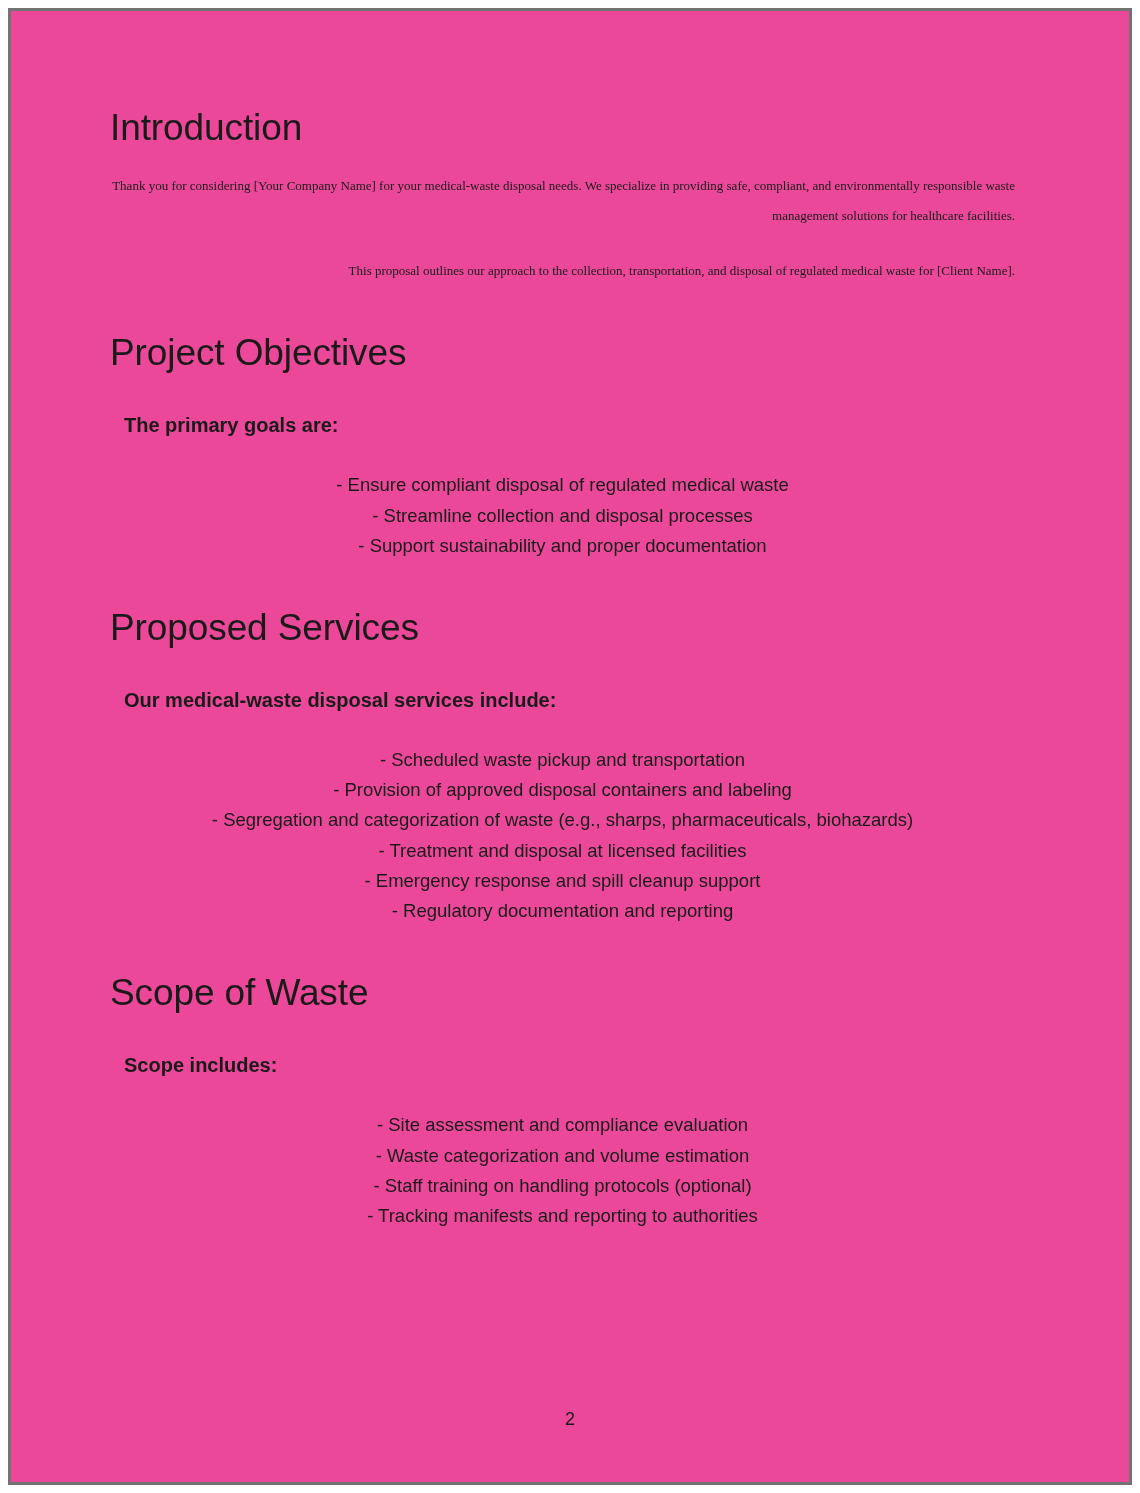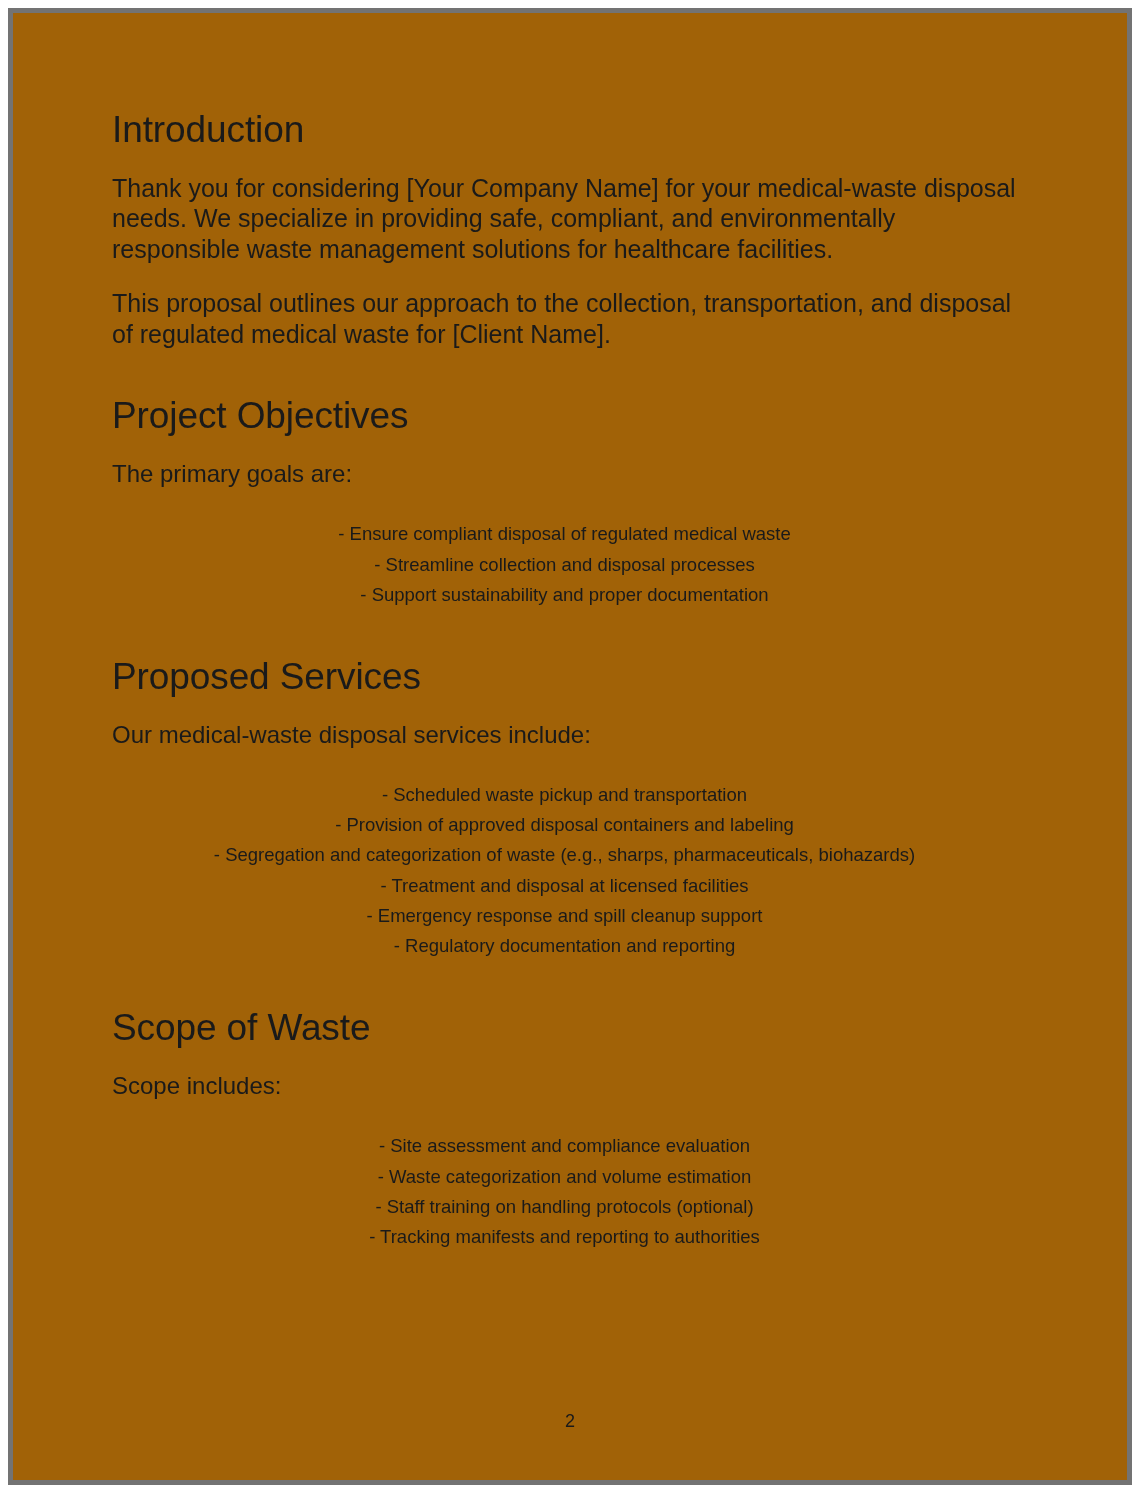--- a/index.html
+++ b/index.html
@@ -13,22 +13,22 @@
     position: relative;
     background: #ffffff;
     box-sizing: border-box;
     padding: 8px;
     overflow: hidden;
   }
   .page {
     width: 100%;
     height: 100%;
     box-sizing: border-box;
-    border: 5px solid #737373;
-    background: #a16207;
+    border: 3px solid #737373;
+    background: #ec4899;
     position: relative;
   }
   .page-body {
     position: absolute;
     left: 99px;
     top: 95px;
     width: 905px;
     font-family: "Liberation Sans", "DejaVu Sans", sans-serif;
     color: #1a1a1a;
   }
@@ -41,48 +41,50 @@
     margin: 0;
     letter-spacing: -0.1px;
   }
   .section + .section {
     margin-top: 45px;
   }
   .section-heading-gap {
     height: 21px;
   }
   p.body-text {
-    font-size: 25px;
+    font-size: 13px;
     line-height: 30.5px;
     font-weight: 400;
     color: #1a1a1a;
     margin: 0;
-    text-align: left;
+    text-align: right;
+    font-family: Liberation Serif, serif;
   }
   p.body-text + p.body-text {
     margin-top: 24px;
   }
   .bullet-list {
     margin: 0;
     padding: 0;
     list-style: none;
     margin-top: 30px;
   }
   .bullet-list li {
     font-size: 18.5px;
     line-height: 30.2px;
     color: #1a1a1a;
     white-space: nowrap;
     text-align: center;
   }
   .lead-in {
-    font-size: 24px;
+    font-size: 20px;
     line-height: 30.5px;
     color: #1a1a1a;
-    margin: 0;
+    margin: 14px;
+    font-weight: bold;
   }
   .page-number {
     position: absolute;
     left: 0;
     right: 0;
     top: 1398px;
     text-align: center;
     font-family: "Liberation Sans", "DejaVu Sans", sans-serif;
     font-size: 18px;
     color: #1a1a1a;

